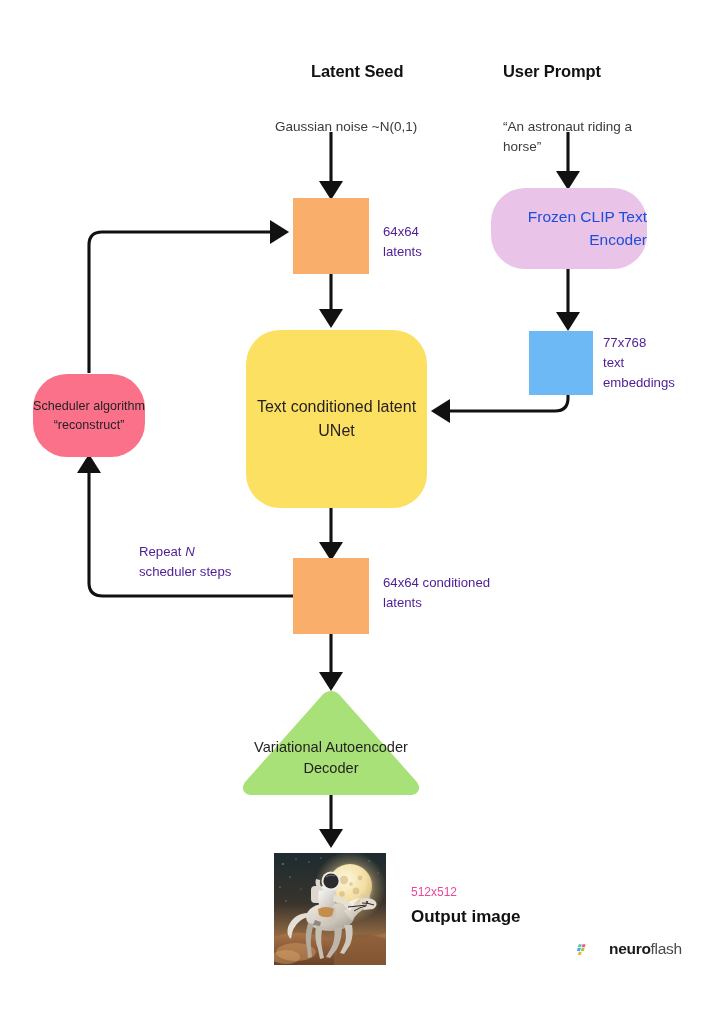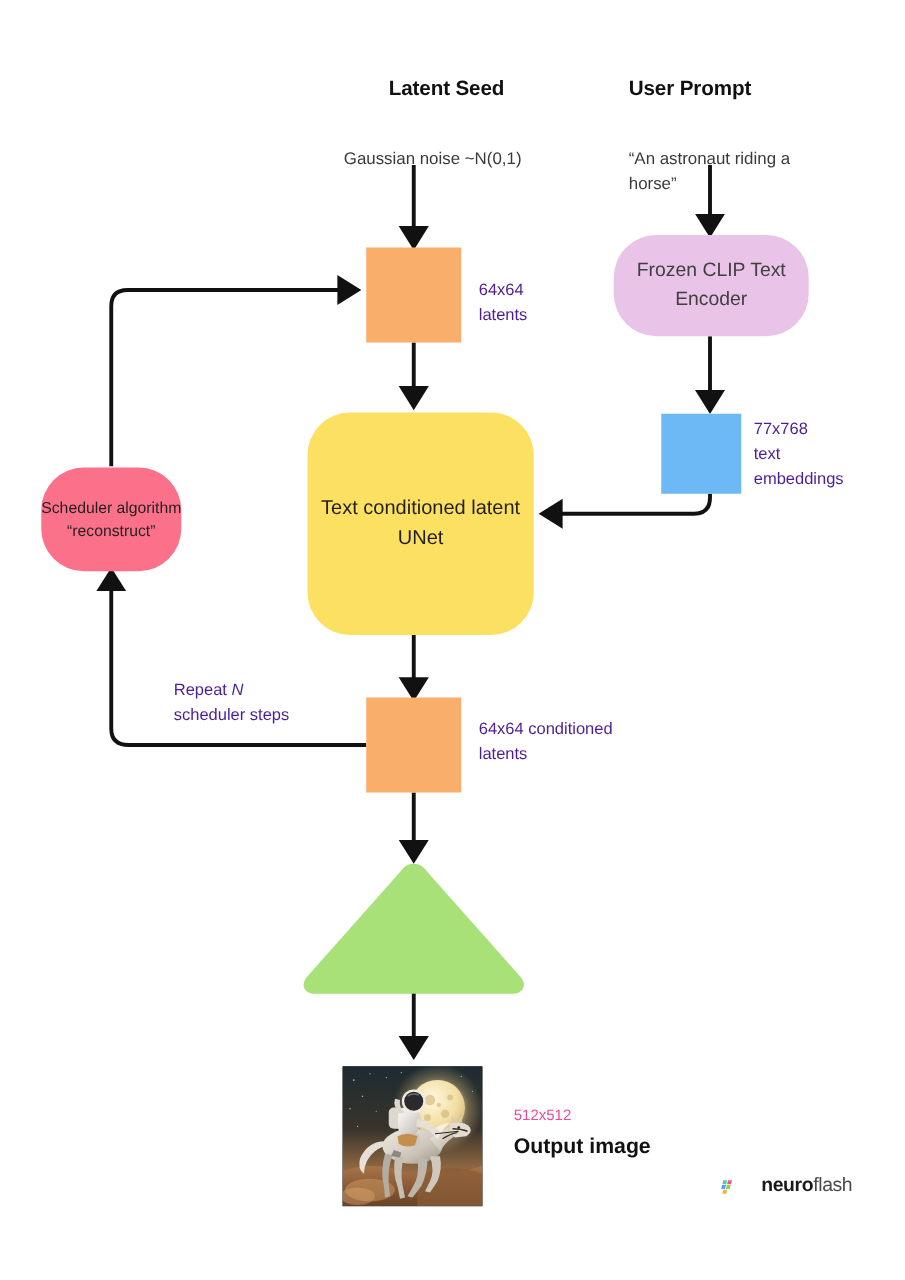--- a/index.html
+++ b/index.html
@@ -71,22 +71,23 @@
   }
   .sq-embed {
     background: #6DB9F5;
     width: 64px;
     height: 64px;
   }
   .rounded-clip {
     background: #E9C3E8;
     border-radius: 34px;
     font-size: 15.5px;
-    color: #404040;
+    color: #1d4ed8;
     line-height: 1.45;
+    text-align: right;
   }
   .rounded-unet {
     background: #FCE062;
     border-radius: 34px;
     font-size: 16px;
     color: #231f20;
     line-height: 1.5;
   }
   .rounded-sched {
     background: #FA7189;
@@ -212,20 +213,23 @@
     <svg width="186" height="110" viewBox="0 0 186 110">
       <path d="M93 3
                C 97.5 3 101 5.4 103.6 9.2
                L 178 93
                C 184.5 100.5 180 107 172 107
                L 14 107
                C 6 107 1.5 100.5 8 93
                L 82.4 9.2
                C 85 5.4 88.5 3 93 3 Z" fill="#A8E178"></path>
     </svg>
+    <div class="vae-text">Variational
+Autoencoder
+Decoder</div>
   </div>
 
   <div class="outimg" style="left:274px; top:853px;">
     <svg width="112" height="112" viewBox="0 0 112 112">
       <defs>
         <linearGradient id="sky" x1="0" y1="0" x2="0" y2="1">
           <stop offset="0%" stop-color="#1d2b30"></stop>
           <stop offset="45%" stop-color="#39342c"></stop>
           <stop offset="72%" stop-color="#8c6641"></stop>
           <stop offset="100%" stop-color="#c9865a"></stop>

